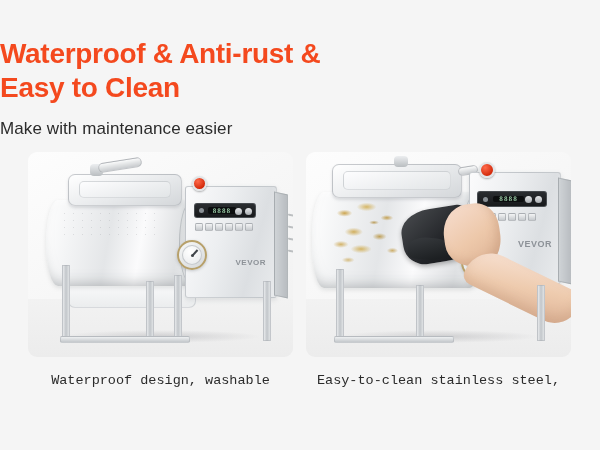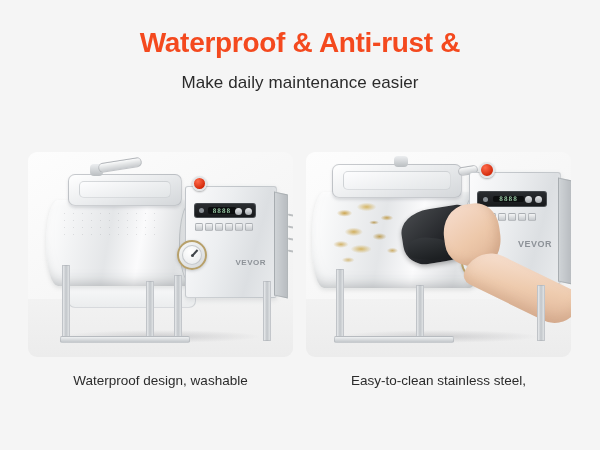--- a/index.html
+++ b/index.html
@@ -5,21 +5,21 @@
   * { margin:0; padding:0; box-sizing:border-box; }
   html,body { width:600px; height:450px; }
   body {
     background:#f5f5f5;
     font-family:"Liberation Sans", sans-serif;
     overflow:hidden;
     position:relative;
   }
 
   
-  .header { padding-top:26px; text-align:center; }
+  .header { padding-top:37px; }
   .headline {
     color:#f4491e;
     font-weight:bold;
     font-size:28px;
     line-height:1.23;
     letter-spacing:-0.3px;
   }
   .headline .ln { display:block; }
   .subtitle {
     margin-top:13px;
@@ -45,21 +45,21 @@
     overflow:hidden;
     text-decoration:underline;
   }
   .caption {
     margin-top:14px;
     text-align:center;
     font-size:13.5px;
     line-height:1.42;
     color:#2b2b2b;
   }
-  .caption .ln { display:block; }
+  .caption .ln { display:block;font-family:Liberation Mono, monospace; }
 
   
   .machine { position:absolute; inset:0; }
 
   .floor {
     position:absolute; left:0; right:0; bottom:0; height:58px;
     background:linear-gradient(#f2f2f2,#ececec);
   }
   .shadow {
     position:absolute; bottom:14px; left:12%;
@@ -252,22 +252,23 @@
     transform-origin:left top;
     box-shadow:inset -3px -6px 11px rgba(190,145,115,.32);
   }
 </style>
 </head>
 <body>
 
 <div class="header">
   <div class="headline">
     <span class="ln">Waterproof &amp; Anti-rust &amp;</span>
+    <span class="ln">Easy to Clean</span>
   </div>
-  <div class="subtitle">Make daily maintenance easier</div>
+  <div class="subtitle">Make with maintenance easier</div>
 </div>
 
 <div class="cards">
 
   <div class="card">
     <div class="photo">
       <div class="floor"></div>
       <div class="shadow"></div>
       <div class="machine">
 

